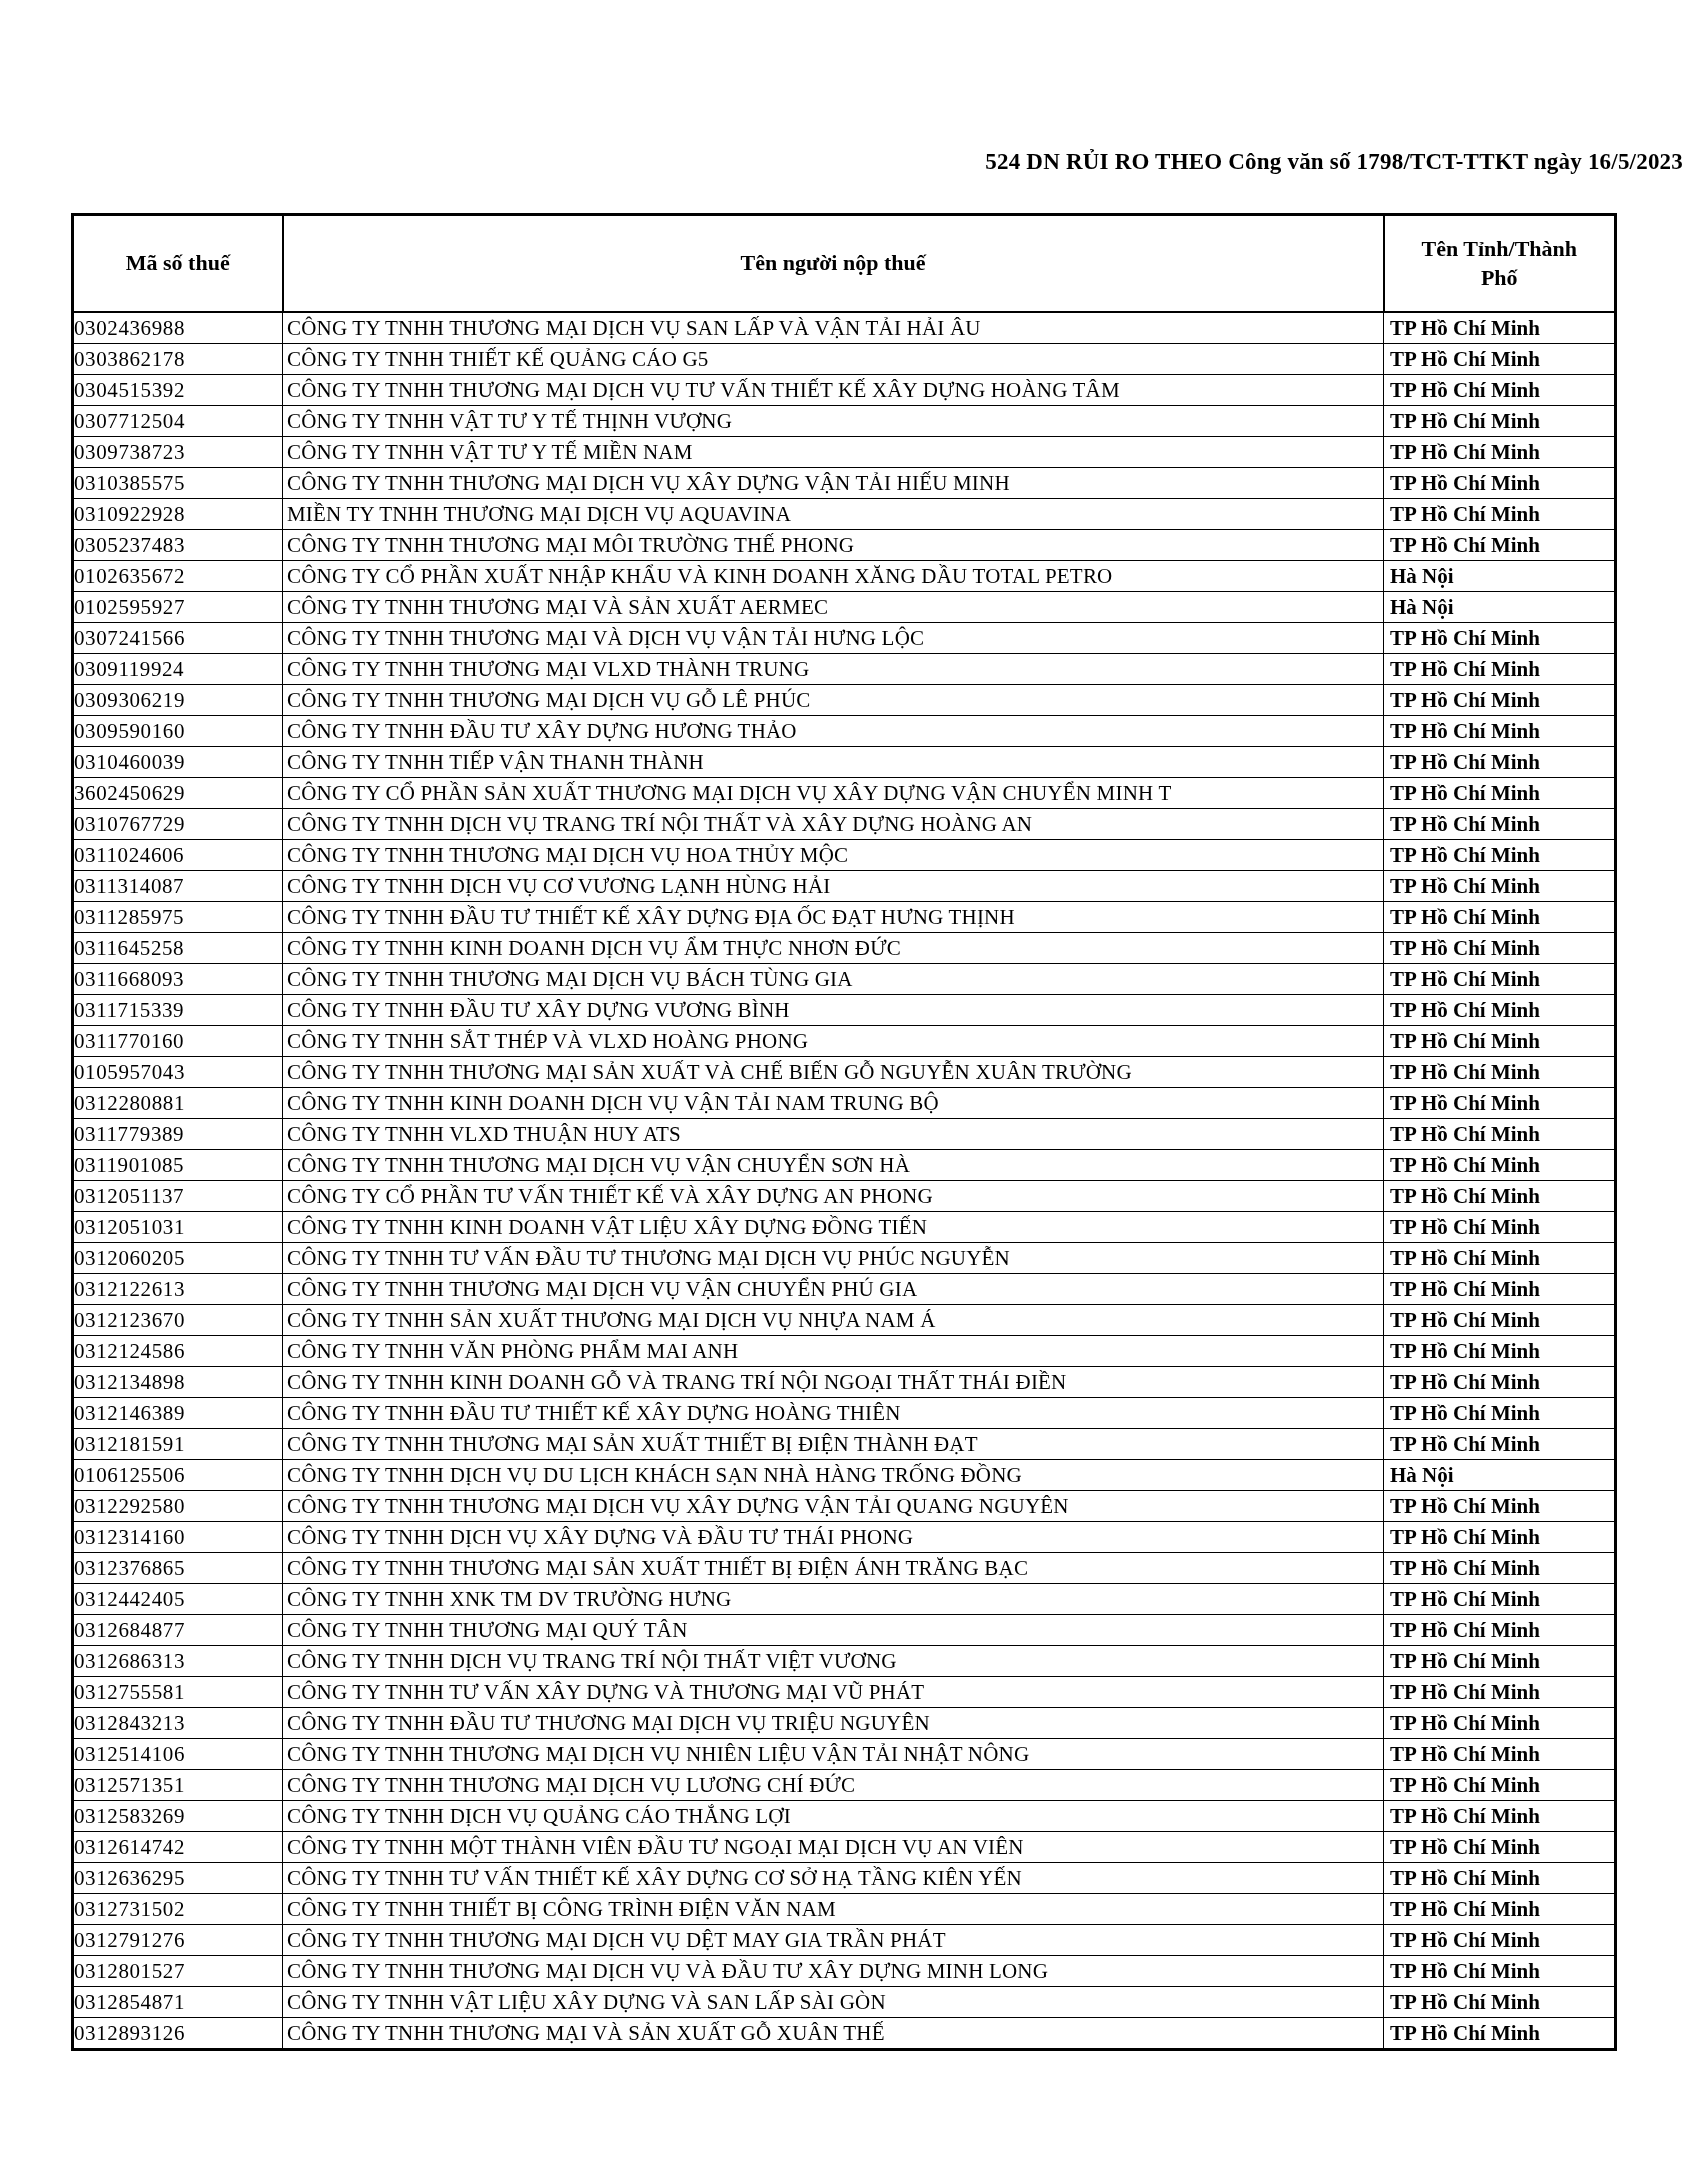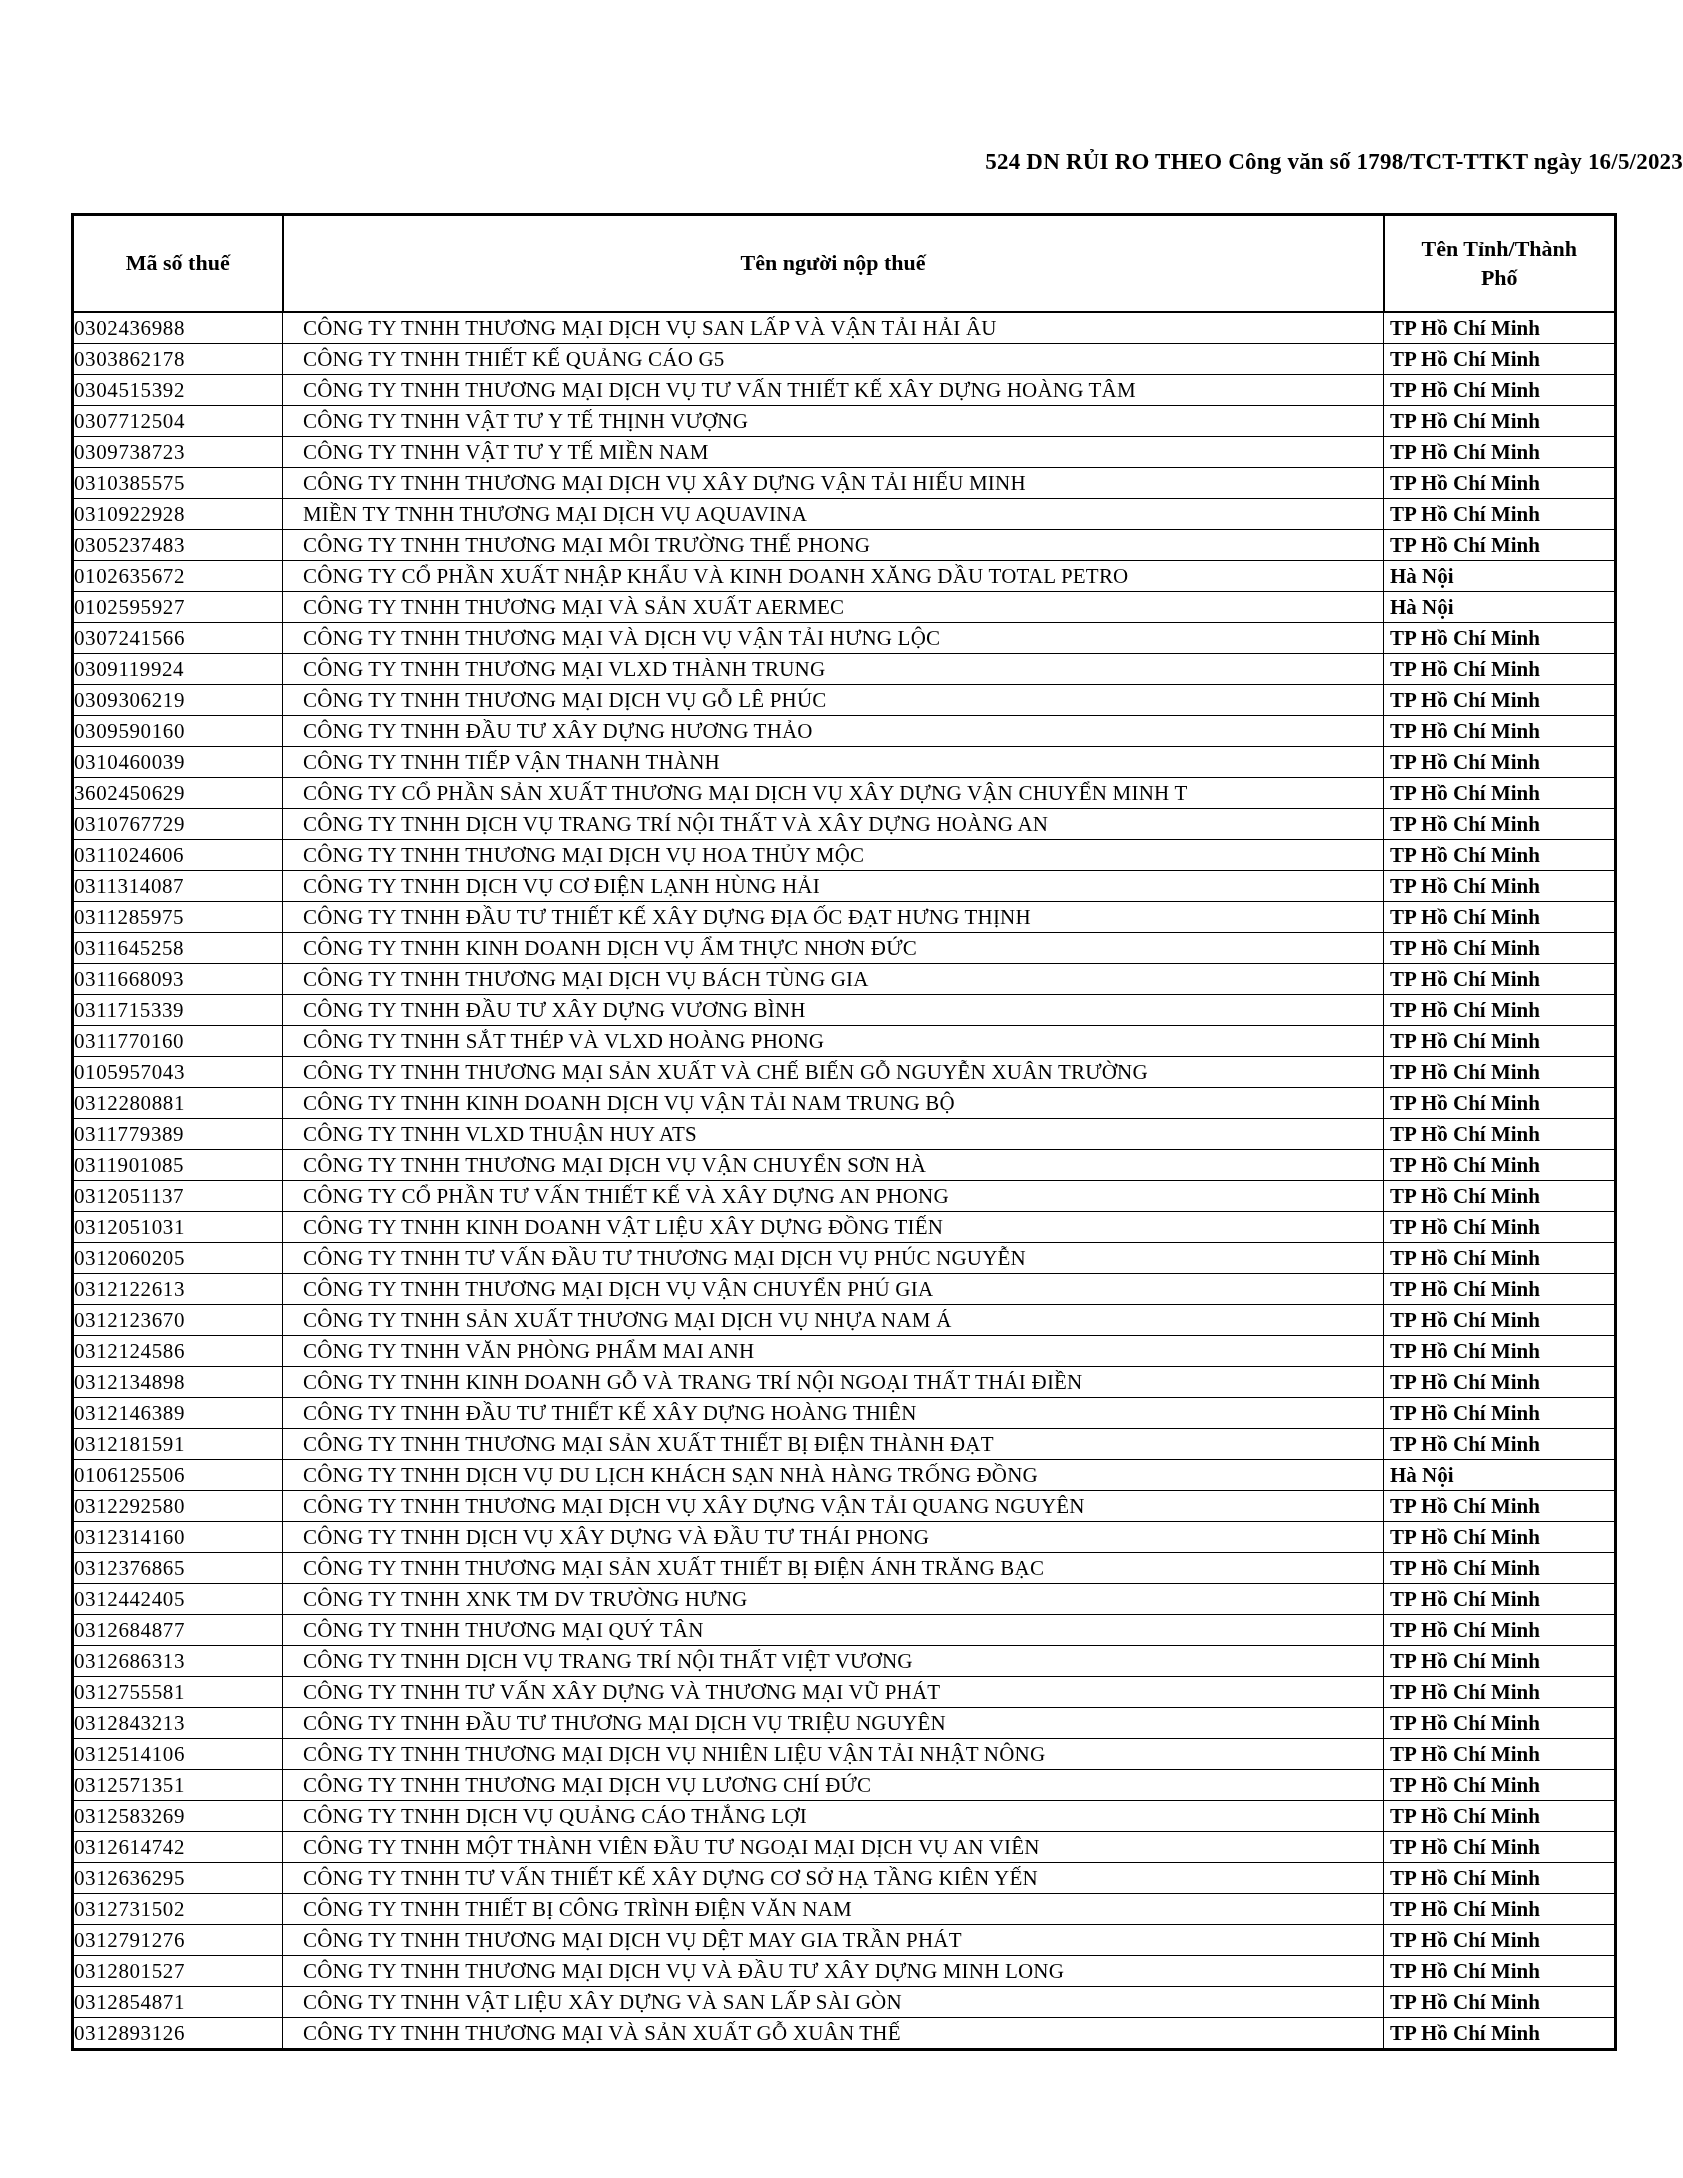--- a/index.html
+++ b/index.html
@@ -49,21 +49,21 @@
   .risk-table td {
     border: 1px solid #000;
     height: 30px;
     font-size: 21px;
     vertical-align: middle;
     white-space: nowrap;
     overflow: hidden;
     line-height: 30px;
   }
   td.col-code { letter-spacing: 0.6px; }
-  td.col-name { padding-left: 20px; letter-spacing: 0.2px; }
+  td.col-name { padding-left: 4px; letter-spacing: 0.2px; }
   td.col-prov { padding-left: 6px; font-weight: bold; }
 </style>
 </head>
 <body>
 
 <div class="page">
 
   <div class="doc-title">524 DN RỦI RO THEO Công văn số 1798/TCT-TTKT ngày 16/5/2023</div>
 
   <table class="risk-table">
@@ -190,21 +190,21 @@
   </tr>
 
   <tr>
     <td class="col-code">0311024606</td>
     <td class="col-name">CÔNG TY TNHH THƯƠNG MẠI DỊCH VỤ HOA THỦY MỘC</td>
     <td class="col-prov">TP Hồ Chí Minh</td>
   </tr>
 
   <tr>
     <td class="col-code">0311314087</td>
-    <td class="col-name">CÔNG TY TNHH DỊCH VỤ CƠ ĐIỆN LẠNH HÙNG HẢI</td>
+    <td class="col-name">CÔNG TY TNHH DỊCH VỤ CƠ VƯƠNG LẠNH HÙNG HẢI</td>
     <td class="col-prov">TP Hồ Chí Minh</td>
   </tr>
 
   <tr>
     <td class="col-code">0311285975</td>
     <td class="col-name">CÔNG TY TNHH ĐẦU TƯ THIẾT KẾ XÂY DỰNG ĐỊA ỐC ĐẠT HƯNG THỊNH</td>
     <td class="col-prov">TP Hồ Chí Minh</td>
   </tr>
 
   <tr>

